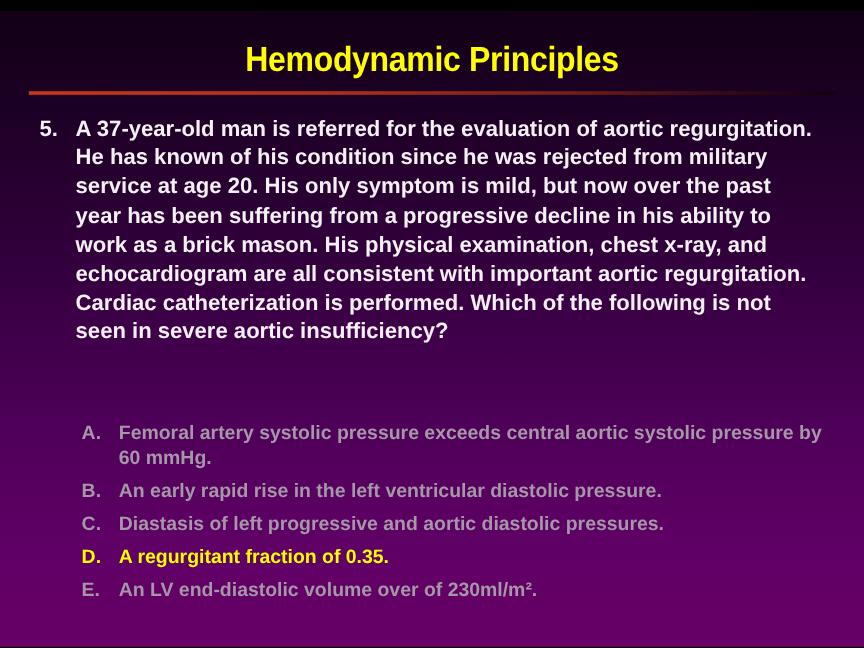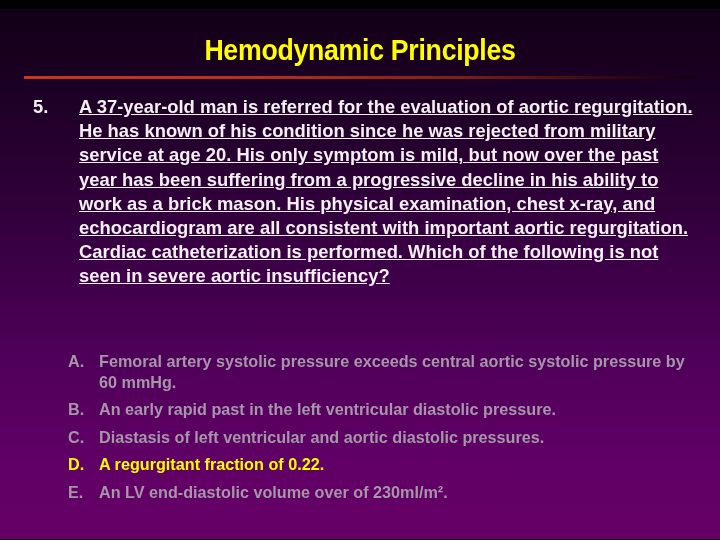--- a/index.html
+++ b/index.html
@@ -52,23 +52,22 @@
       font-weight: bold;
       font-size: 18.4px;
       line-height: 24.2px;
     }
     .question .num {
       position: absolute;
       left: 0;
       top: 0;
     }
     .question .qtext {
-      margin-left: 46px;
+      margin-left: 30px;
       width: 615px;
-      text-decoration: underline;
     }
     .options {
       position: absolute;
       left: 68px;
       top: 342px;
       width: 630px;
       font-weight: bold;
       font-size: 16.2px;
       line-height: 20.5px;
     }
@@ -99,28 +98,28 @@
     <div class="qtext">A 37-year-old man is referred for the evaluation of aortic regurgitation. He has known of his condition since he was rejected from military service at age 20. His only symptom is mild, but now over the past year has been suffering from a progressive decline in his ability to work as a brick mason. His physical examination, chest x-ray, and echocardiogram are all consistent with important aortic regurgitation. Cardiac catheterization is performed.  Which of the following is not seen in severe aortic insufficiency?</div>
   </div>
 
   <div class="options">
     <div class="option">
       <span class="letter">A.</span>
       <span>Femoral artery systolic pressure exceeds central aortic systolic pressure by 60 mmHg.</span>
     </div>
     <div class="option">
       <span class="letter">B.</span>
-      <span>An early rapid past in the left ventricular diastolic pressure.</span>
+      <span>An early rapid rise in the left ventricular diastolic pressure.</span>
     </div>
     <div class="option">
       <span class="letter">C.</span>
-      <span>Diastasis of left ventricular and aortic diastolic pressures.</span>
+      <span>Diastasis of left progressive and aortic diastolic pressures.</span>
     </div>
     <div class="option highlight">
       <span class="letter">D.</span>
-      <span>A regurgitant fraction of 0.22.</span>
+      <span>A regurgitant fraction of 0.35.</span>
     </div>
     <div class="option">
       <span class="letter">E.</span>
       <span>An LV end-diastolic volume over of 230ml/m².</span>
     </div>
   </div>
 </div>
 
 </body></html>

